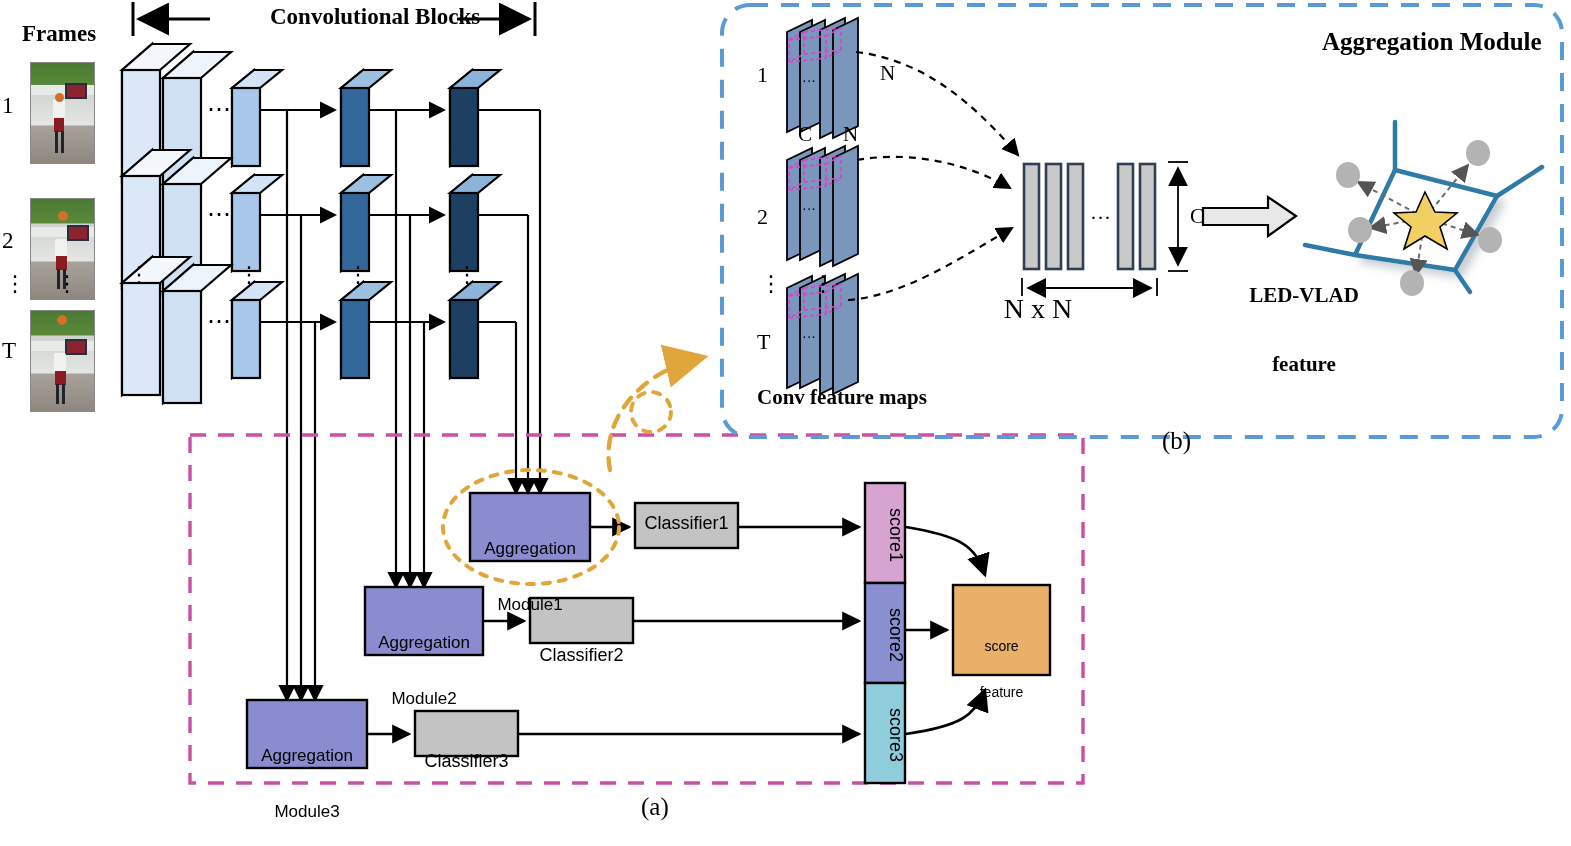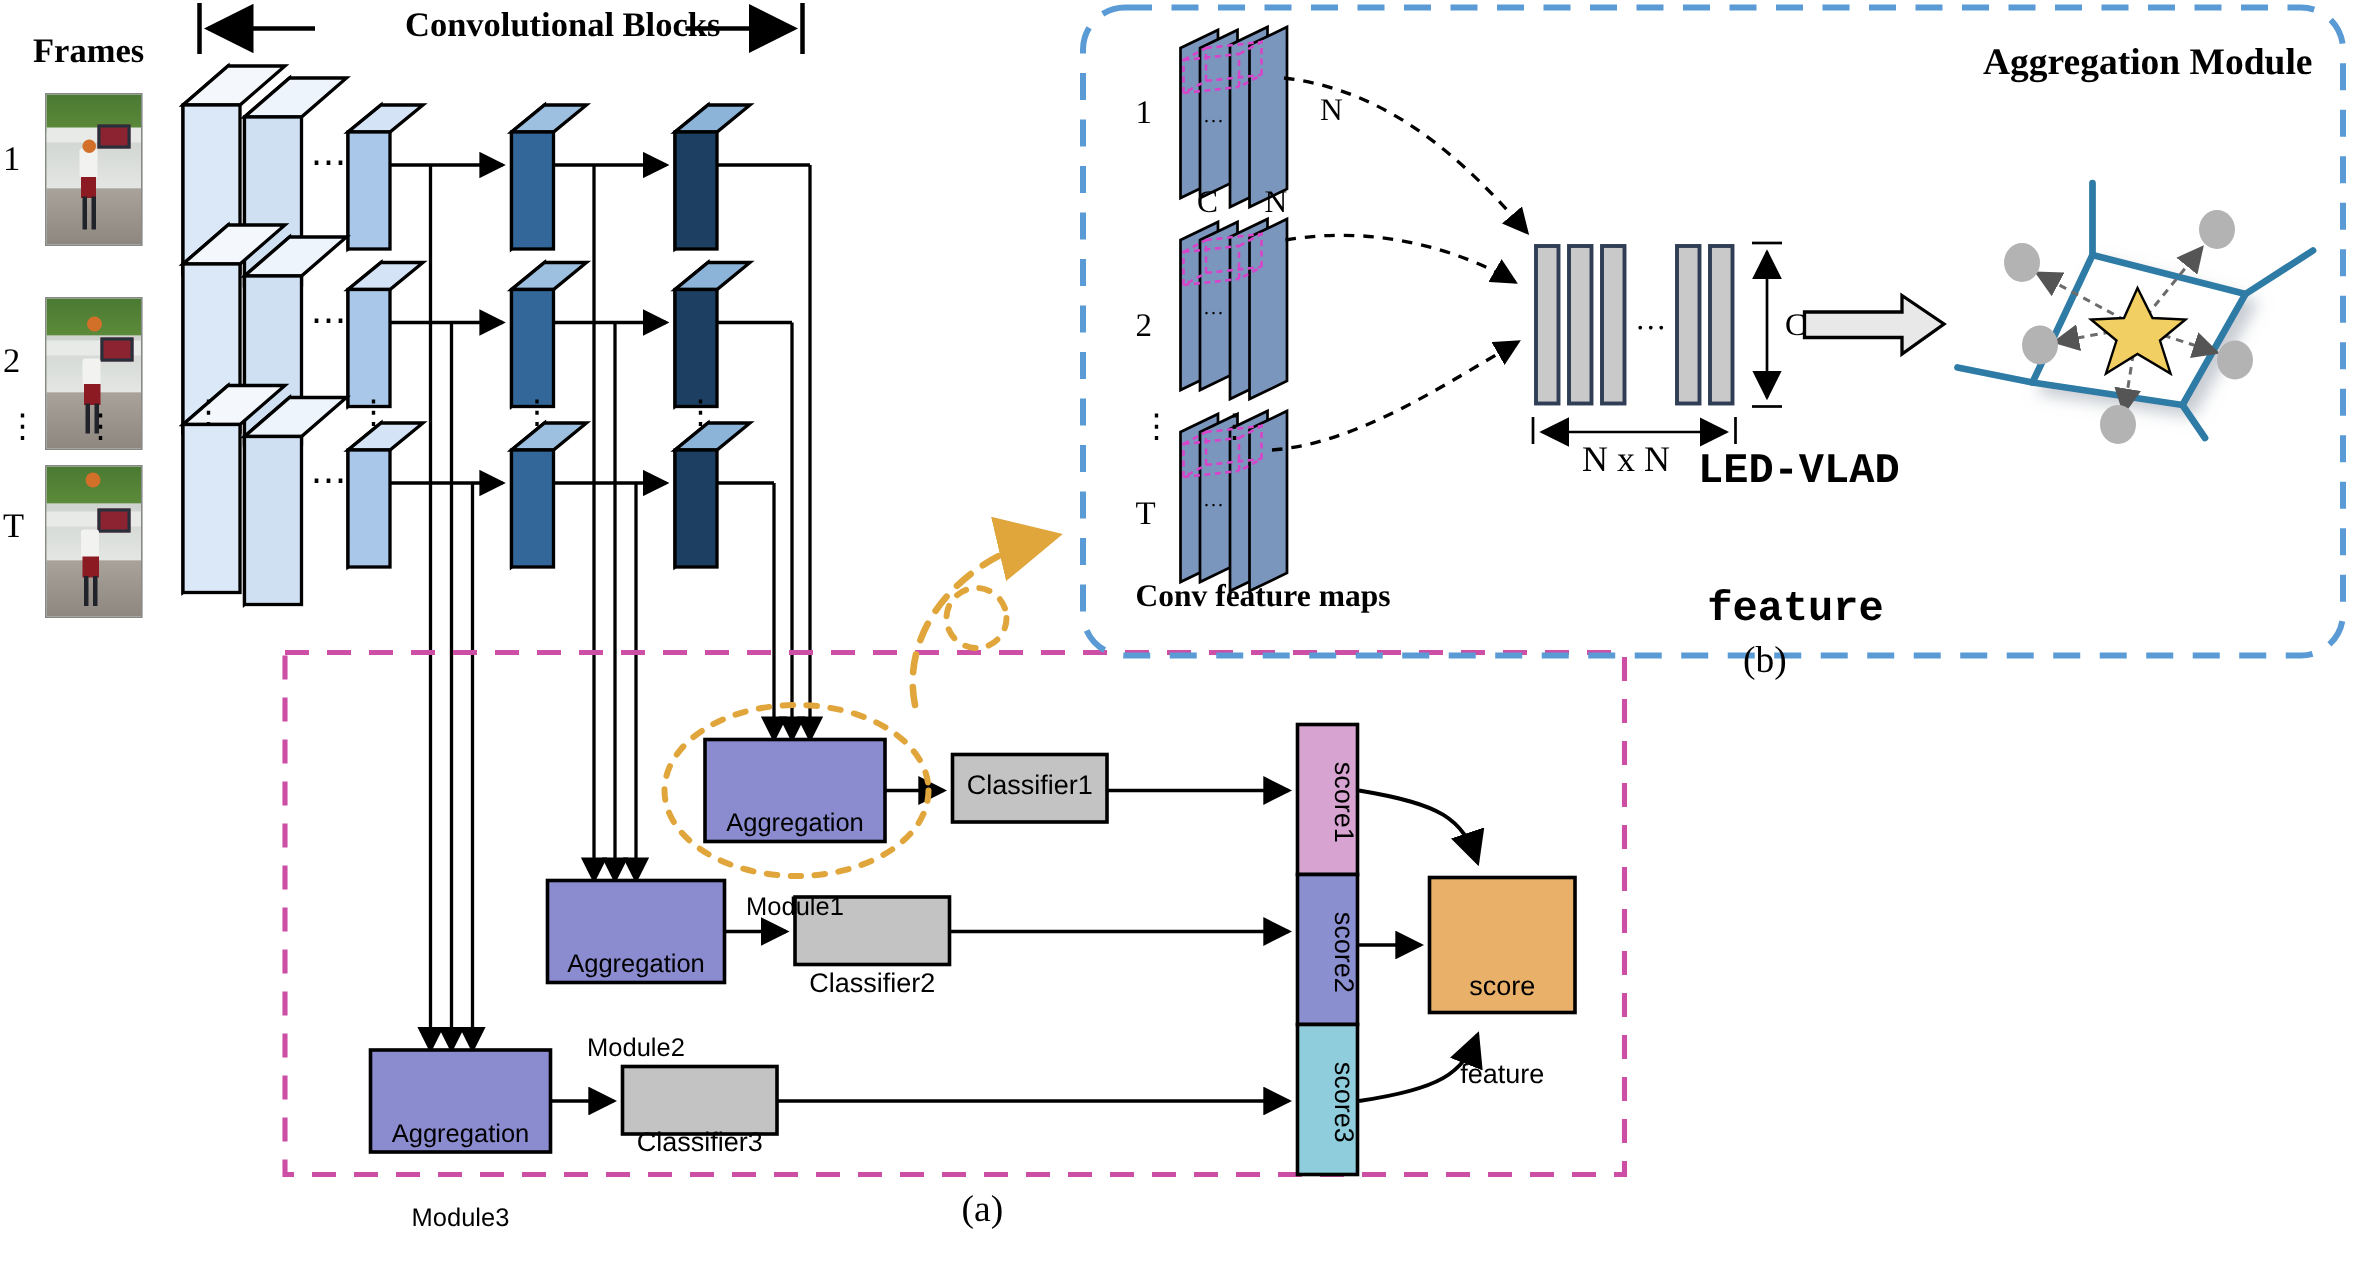--- a/index.html
+++ b/index.html
@@ -376,21 +376,21 @@
   </div>
 
   <div class="txt sans ctr" style="left:635px;top:514px;width:103px;font-size:18px;">Classifier1</div>
   <div class="txt sans ctr" style="left:530px;top:609px;width:103px;font-size:18px;margin-top:37px;">Classifier2</div>
   <div class="txt sans ctr" style="left:415px;top:722px;width:103px;font-size:18px;margin-top:30px;">Classifier3</div>
 
   <div class="txt sans ctr" style="left:845px;top:525px;width:100px;font-size:18px;transform:rotate(90deg);transform-origin:center;">score1</div>
   <div class="txt sans ctr" style="left:845px;top:625px;width:100px;font-size:18px;transform:rotate(90deg);transform-origin:center;">score2</div>
   <div class="txt sans ctr" style="left:845px;top:725px;width:100px;font-size:18px;transform:rotate(90deg);transform-origin:center;">score3</div>
 
-  <div class="txt sans ctr" style="left:953px;top:608px;width:97px;font-size:18px;">
+  <div class="txt sans ctr" style="left:953px;top:608px;width:97px;font-size:14px;">
     <div>score</div>
     <div>feature</div>
   </div>
 
   <div class="txt serif-bold" style="left:1322px;top:28px;font-size:25px;">Aggregation Module</div>
 
   <div class="txt serif" style="left:757px;top:63px;font-size:22px;">1</div>
   <div class="txt serif" style="left:757px;top:205px;font-size:22px;">2</div>
   <div class="txt serif" style="left:757px;top:330px;font-size:22px;">T</div>
 
@@ -402,23 +402,23 @@
   <div class="txt serif" style="left:802px;top:330px;font-size:14px;">···</div>
 
   <div class="txt serif" style="left:880px;top:62px;font-size:21px;">N</div>
   <div class="txt serif" style="left:798px;top:123px;font-size:21px;">C</div>
   <div class="txt serif" style="left:843px;top:123px;font-size:21px;">N</div>
 
 
   <div class="txt serif" style="left:1090px;top:207px;font-size:21px;">···</div>
 
   <div class="txt serif" style="left:1190px;top:205px;font-size:21px;">C</div>
-  <div class="txt serif ctr" style="left:1034px;top:294px;width:100px;font-size:24px;">N x N</div>
-
-  <div class="txt serif-bold ctr" style="left:1132px;top:238px;width:130px;font-size:28px;font-family:Liberation Mono, monospace;">
+  <div class="txt serif ctr" style="left:988px;top:294px;width:100px;font-size:28px;">N x N</div>
+
+  <div class="txt serif-bold ctr" style="left:1239px;top:238px;width:130px;font-size:21px;">
     <div>LED-VLAD</div>
     <div>feature</div>
   </div>
 
   <div class="txt serif-bold" style="left:757px;top:386px;font-size:21px;">Conv feature maps</div>
 
   <div class="txt serif" style="left:641px;top:793px;font-size:25px;">(a)</div>
   <div class="txt serif" style="left:1162px;top:427px;font-size:25px;">(b)</div>
 
 </div>

